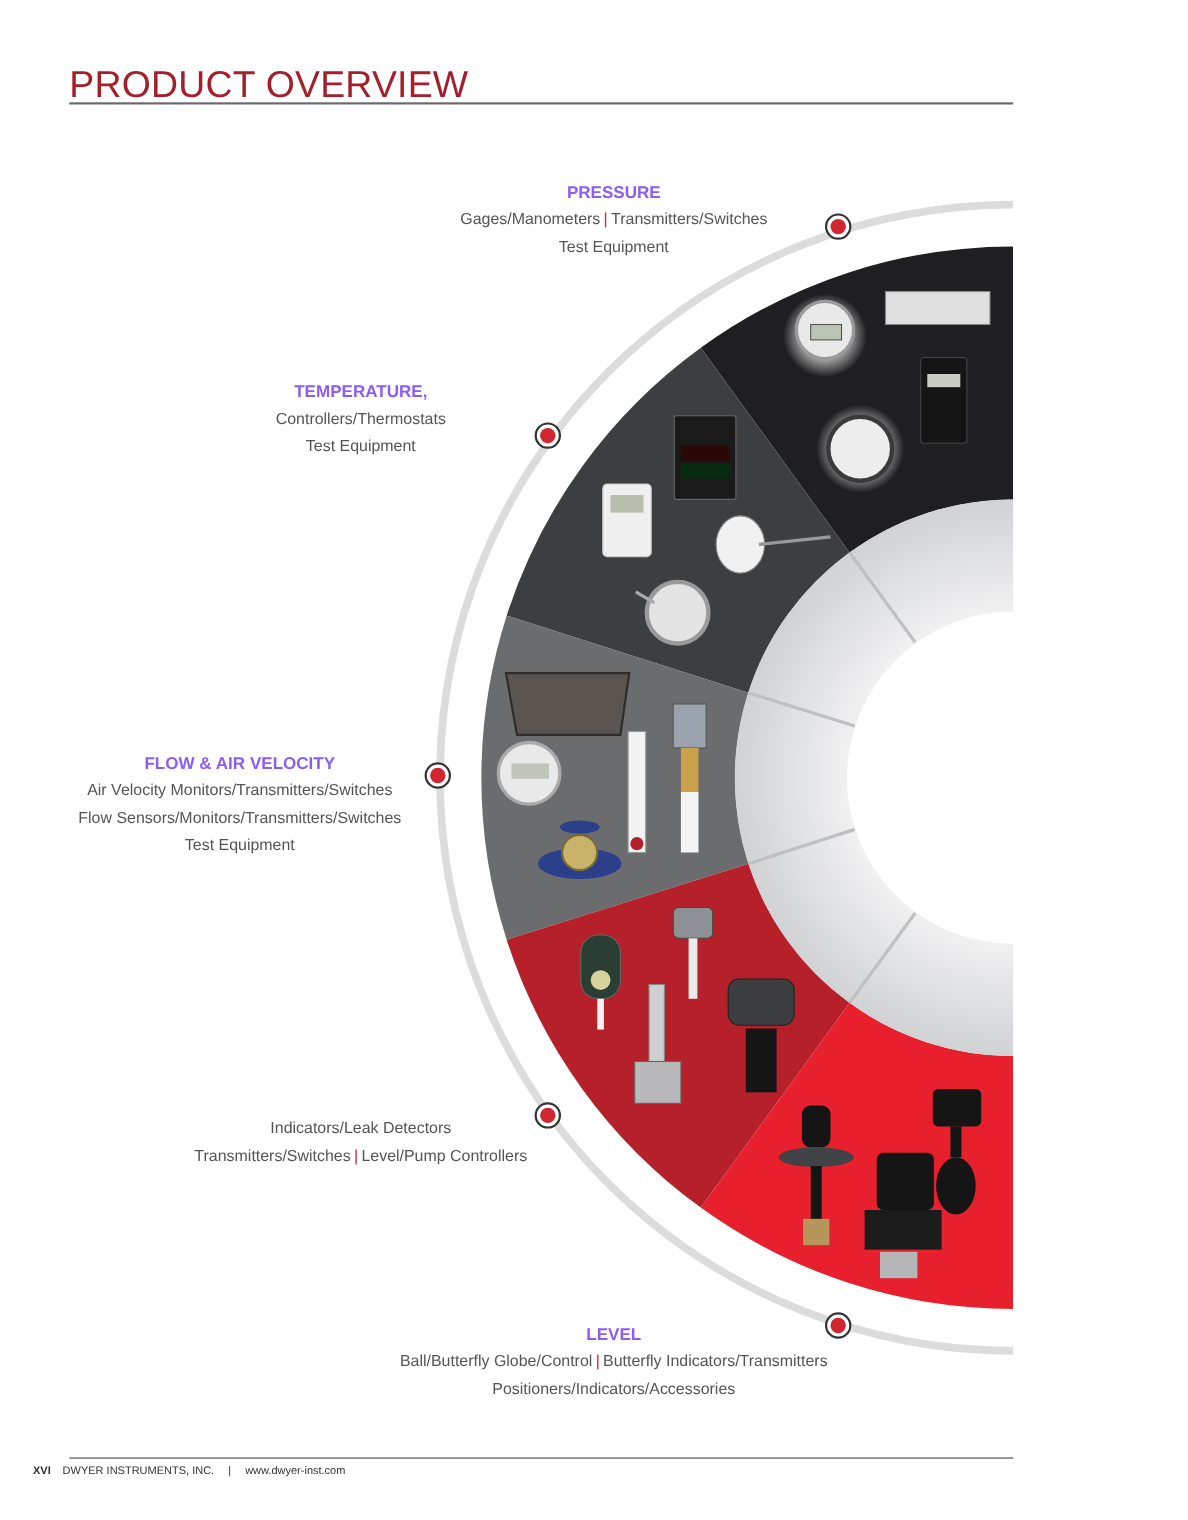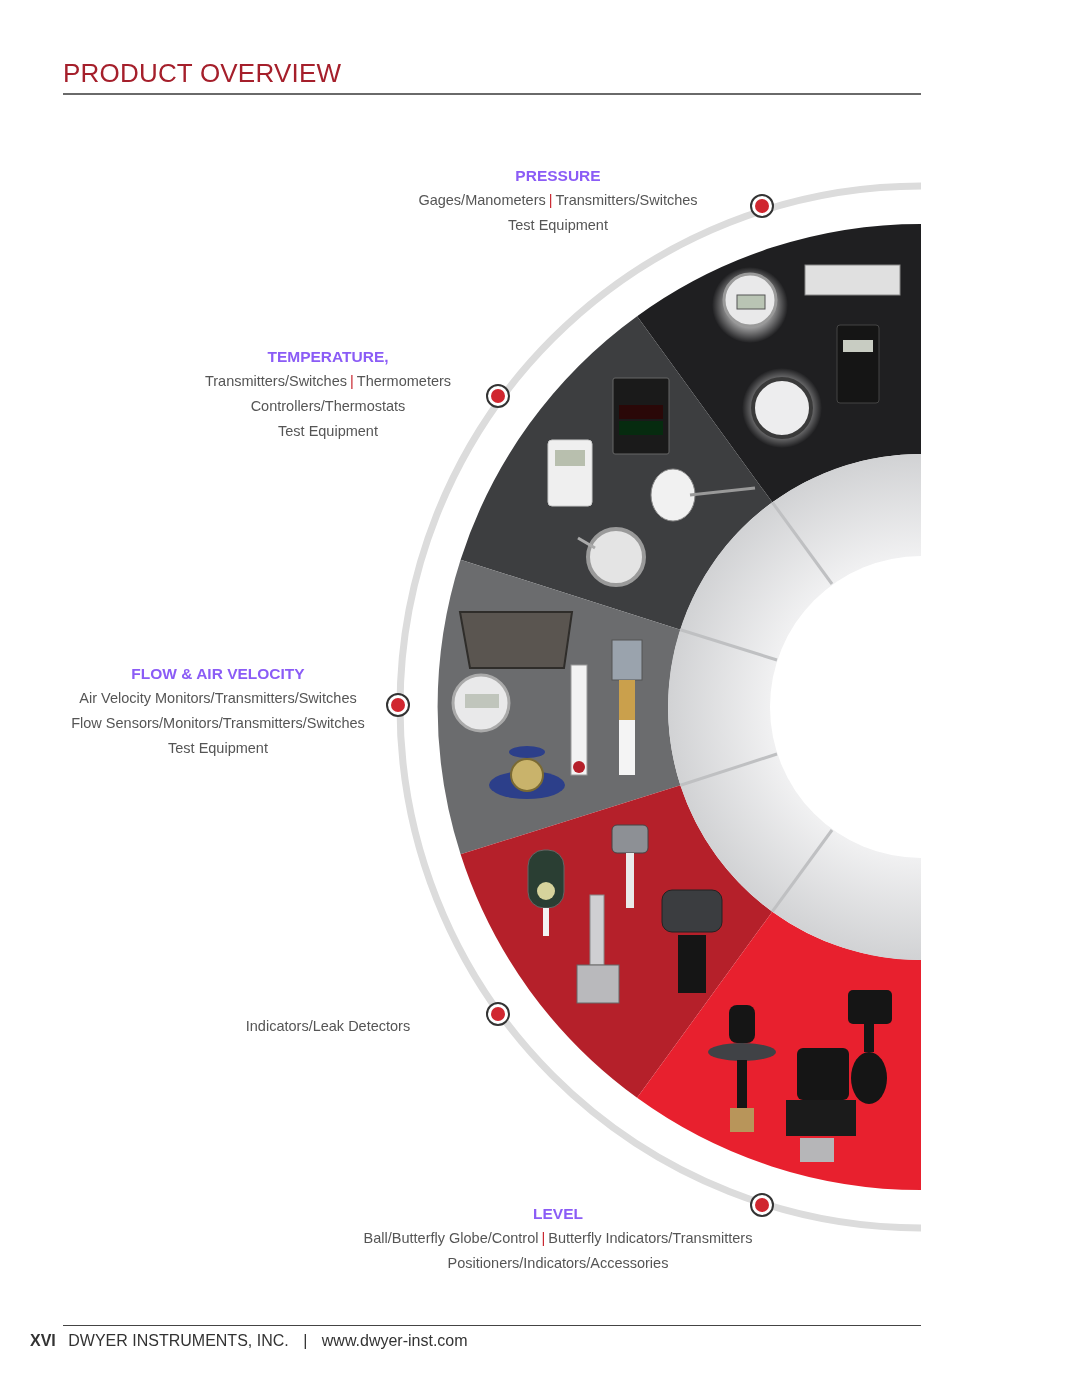--- a/index.html
+++ b/index.html
@@ -1,26 +1,26 @@
 <!DOCTYPE html>
 <html><head>
 <meta charset="utf-8">
 <style>
   html, body { margin: 0; padding: 0; background: #ffffff; }
   body { width: 1080px; height: 1382px; position: relative; overflow: hidden;
          font-family: "Liberation Sans", sans-serif; }
-  .title { position: absolute; left: 63px; top: 58px; font-size: 26px; color: #a51f2b;
+  .title { position: absolute; left: 63px; top: 58px; font-size: 34px; color: #a51f2b;
            letter-spacing: 0.2px; font-weight: normal; }
   .title-rule { position: absolute; left: 63px; top: 93px; width: 858px; height: 2px; background: #6a6a6a; }
   .wheel { position: absolute; left: 0; top: 0; }
   .cat { position: absolute; text-align: center; font-size: 14.5px; color: #555555; line-height: 25px; }
   .cat .head { color: #8b5cf6; font-weight: bold; font-size: 15.5px; }
   .sep { color: #c8232c; padding: 0 3px; }
   .footer-rule { position: absolute; left: 63px; top: 1325px; width: 858px; height: 1px; background: #444; }
-  .footer { position: absolute; left: 30px; top: 1332px; font-size: 16px; color: #333; }
+  .footer { position: absolute; left: 30px; top: 1332px; font-size: 10px; color: #333; }
   .footer .page { font-weight: bold; margin-right: 8px; }
   .footer .bar { padding: 0 10px; }
 </style>
 </head>
 <body>
 
 <div class="title">PRODUCT OVERVIEW</div>
 <div class="title-rule"></div>
 
 <svg class="wheel" width="1080" height="1382" viewBox="0 0 1080 1382">
@@ -142,36 +142,36 @@
 <div class="cat" style="left:358px; top:163px; width:400px;">
   <div class="head">PRESSURE</div>
   <div>
     <span>Gages/Manometers</span><span class="sep">|</span><span>Transmitters/Switches</span>
   </div>
   <div><span>Test Equipment</span></div>
 </div>
 
 <div class="cat" style="left:178px; top:344px; width:300px;">
   <div class="head">TEMPERATURE,</div>
-  <div>
-    <span>Transmitters/Switches</span><span class="sep">|</span><span>Thermometers</span>
-  </div>
   <div><span>Controllers/Thermostats</span></div>
   <div><span>Test Equipment</span></div>
 </div>
 
-<div class="cat" style="left:48px; top:661px; width:340px;">
+<div class="cat" style="left:48px; top:682px; width:340px;">
   <div class="head">FLOW &amp; AIR VELOCITY</div>
   <div><span>Air Velocity Monitors/Transmitters/Switches</span></div>
   <div><span>Flow Sensors/Monitors/Transmitters/Switches</span></div>
   <div><span>Test Equipment</span></div>
 </div>
 
 <div class="cat" style="left:148px; top:1014px; width:360px;">
   <div><span>Indicators/Leak Detectors</span></div>
+  <div>
+    <span>Transmitters/Switches</span><span class="sep">|</span><span>Level/Pump Controllers</span>
+  </div>
 </div>
 
 <div class="cat" style="left:318px; top:1201px; width:480px;">
   <div class="head">LEVEL</div>
   <div>
     <span>Ball/Butterfly Globe/Control</span><span class="sep">|</span><span>Butterfly Indicators/Transmitters</span>
   </div>
   <div><span>Positioners/Indicators/Accessories</span></div>
 </div>
 

